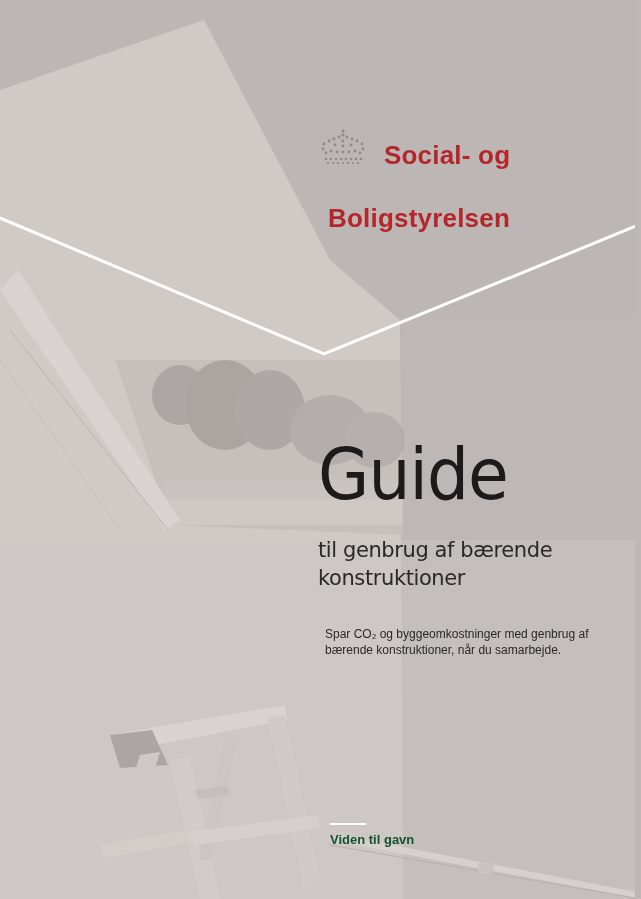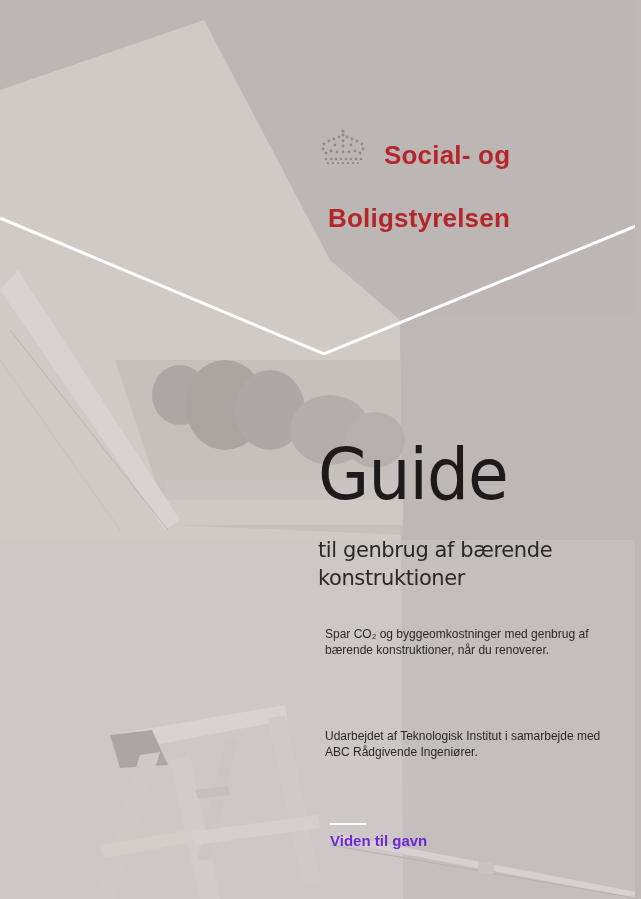--- a/index.html
+++ b/index.html
@@ -8,21 +8,21 @@
   .cover svg.bg { position:absolute; left:0; top:0; }
   .logo { position:absolute; left:320px; top:128px; width:220px; height:70px; }
   .crown { position:absolute; left:0; top:0; width:46px; height:36px; }
   .logo-line1 { position:absolute; left:64px; top:12px; font-size:26px; font-weight:bold; color:#b5262c; white-space:nowrap; letter-spacing:0.2px; }
   .logo-line2 { position:absolute; left:8px; top:44px; font-size:26px; font-weight:bold; color:#b5262c; white-space:nowrap; letter-spacing:0.2px;margin-top:31px; }
   .title { position:absolute; left:318px; top:438px; font-size:72px; font-weight:normal; color:#1c1a1a; letter-spacing:-1px; font-family:"DejaVu Sans", sans-serif; transform:scaleX(0.92); transform-origin:left top; line-height:1; }
   .subtitle { position:absolute; left:318px; top:536px; font-size:21px; color:#2a2828; line-height:28px; font-family:"DejaVu Sans", sans-serif; font-weight:normal; width:300px; letter-spacing:-0.4px; }
   .lead { position:absolute; left:325px; top:626px; font-size:12px; color:#2a2828; line-height:16px; width:300px; }
   .credit { position:absolute; left:325px; top:728px; font-size:12px; color:#2a2828; line-height:16px; width:300px; }
   .tag-rule { position:absolute; left:330px; top:823px; width:36px; height:2px; background:#ffffff; }
-  .tagline { position:absolute; left:330px; top:832px; font-size:15px; font-weight:bold; color:#6d28d9; }
+  .tagline { position:absolute; left:330px; top:832px; font-size:13px; font-weight:bold; color:#14532d; }
 </style>
 </head>
 <body>
 
 <div class="cover">
   <svg class="bg" width="641" height="899" viewBox="0 0 641 899">
 
     <rect x="0" y="0" width="641" height="899" fill="#bcb7b4"></rect>
 
     <polygon points="0,90 204,20 330,260 400,320 403,899 0,899" fill="#d0cac7"></polygon>
@@ -107,17 +107,16 @@
           <circle cx="33" cy="35" r="1.1"></circle>
         <circle cx="38" cy="35" r="1.1"></circle>
       </g>
     </svg>
     <div class="logo-line1">Social- og</div>
     <div class="logo-line2">Boligstyrelsen</div>
   </div>
 
   <div class="title">Guide</div>
   <div class="subtitle">til genbrug af bærende konstruktioner</div>
-  <div class="lead">Spar CO₂ og byggeomkostninger med  genbrug af bærende konstruktioner, når du renoverer.</div>
-  <div class="credit">Udarbejdet af Teknologisk Institut i samarbejde med ABC Rådgivende Ingeniører.</div>
+  <div class="lead">Spar CO₂ og byggeomkostninger med  genbrug af bærende konstruktioner, når du samarbejde.</div>
   <div class="tag-rule"></div>
   <div class="tagline">Viden til gavn</div>
 </div>
 
 </body></html>

